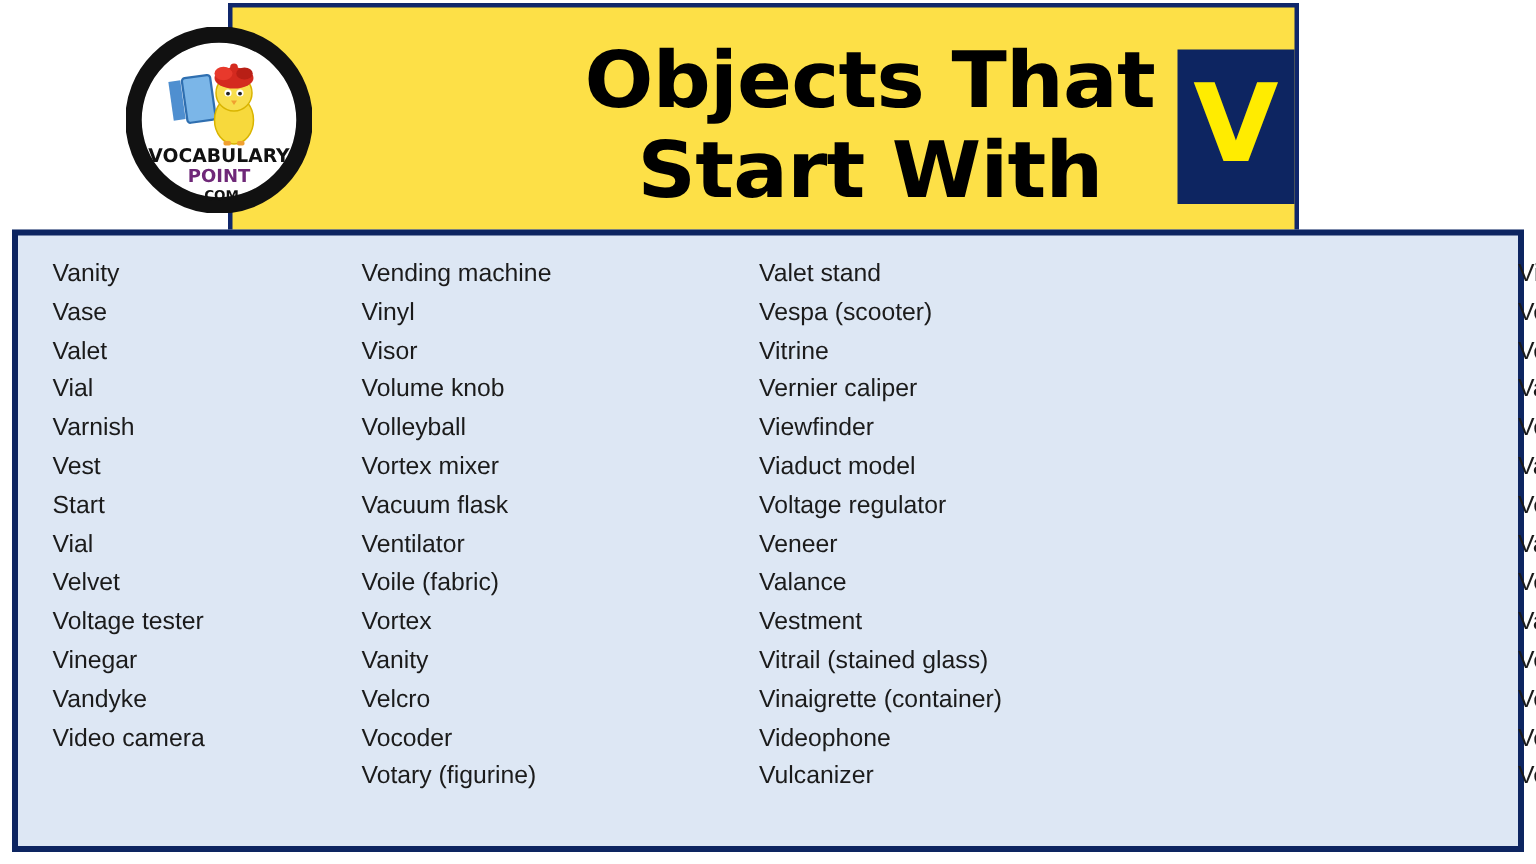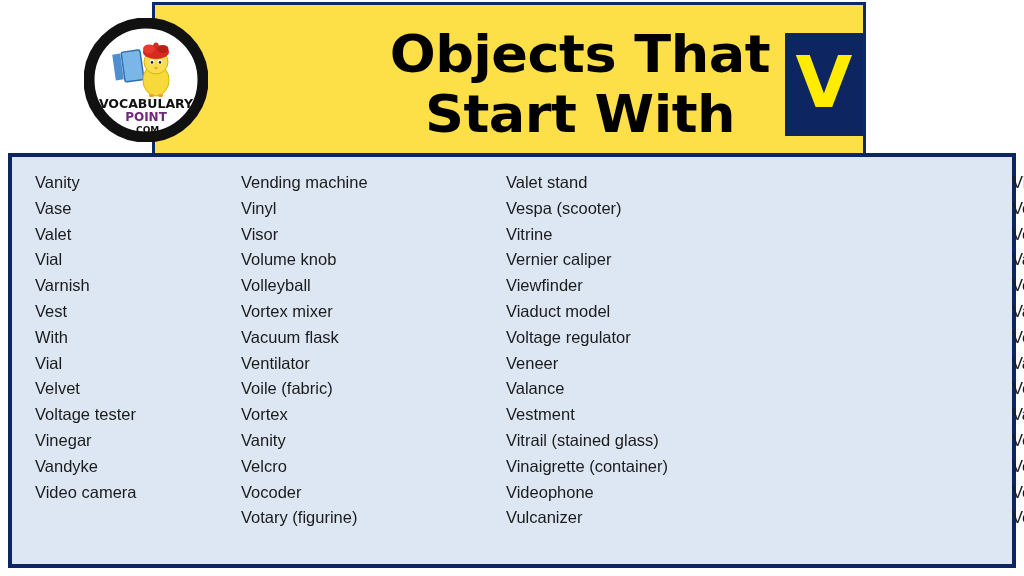--- a/index.html
+++ b/index.html
@@ -179,21 +179,21 @@
 
 <div id="word-list-panel">
   <div id="columns">
     <div class="word-column col-1">
         <div class="word-item">Vanity</div>
         <div class="word-item">Vase</div>
         <div class="word-item">Valet</div>
         <div class="word-item">Vial</div>
         <div class="word-item">Varnish</div>
         <div class="word-item">Vest</div>
-        <div class="word-item">With</div>
+        <div class="word-item">Start</div>
         <div class="word-item">Vial</div>
         <div class="word-item">Velvet</div>
         <div class="word-item">Voltage tester</div>
         <div class="word-item">Vinegar</div>
         <div class="word-item">Vandyke</div>
         <div class="word-item">Video camera</div>
       </div>
     <div class="word-column col-2">
         <div class="word-item">Vending machine</div>
         <div class="word-item">Vinyl</div>

